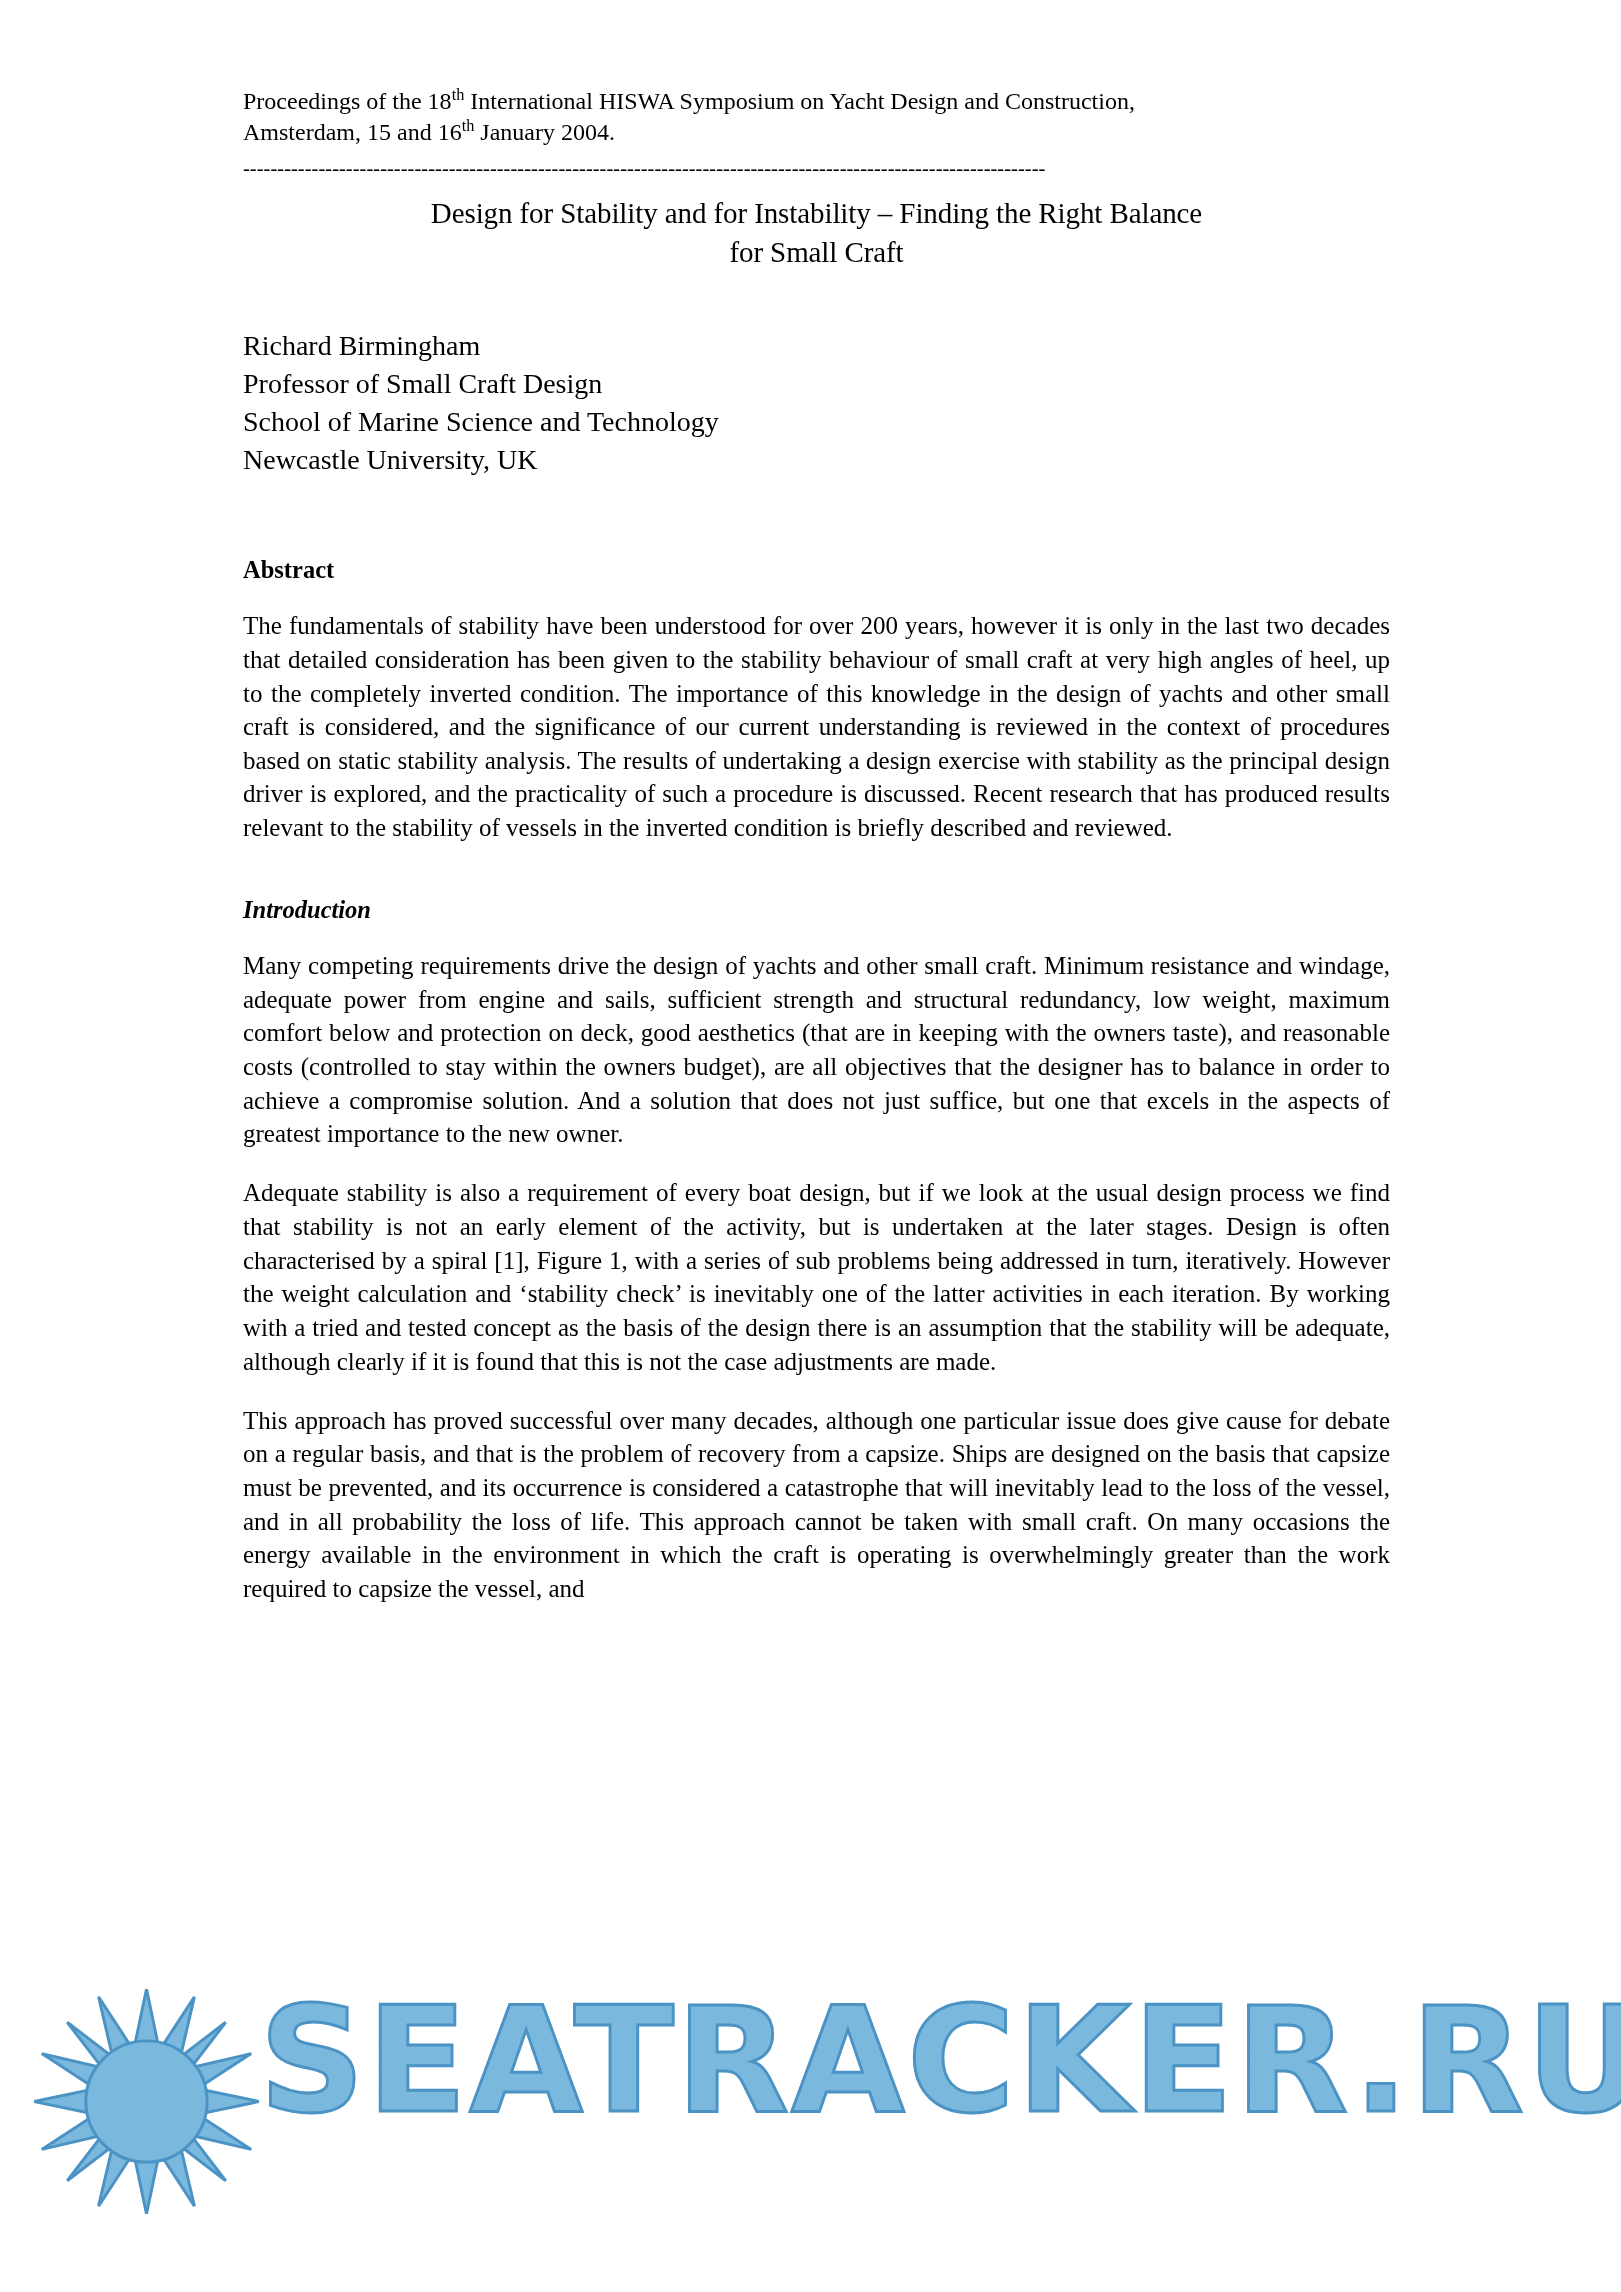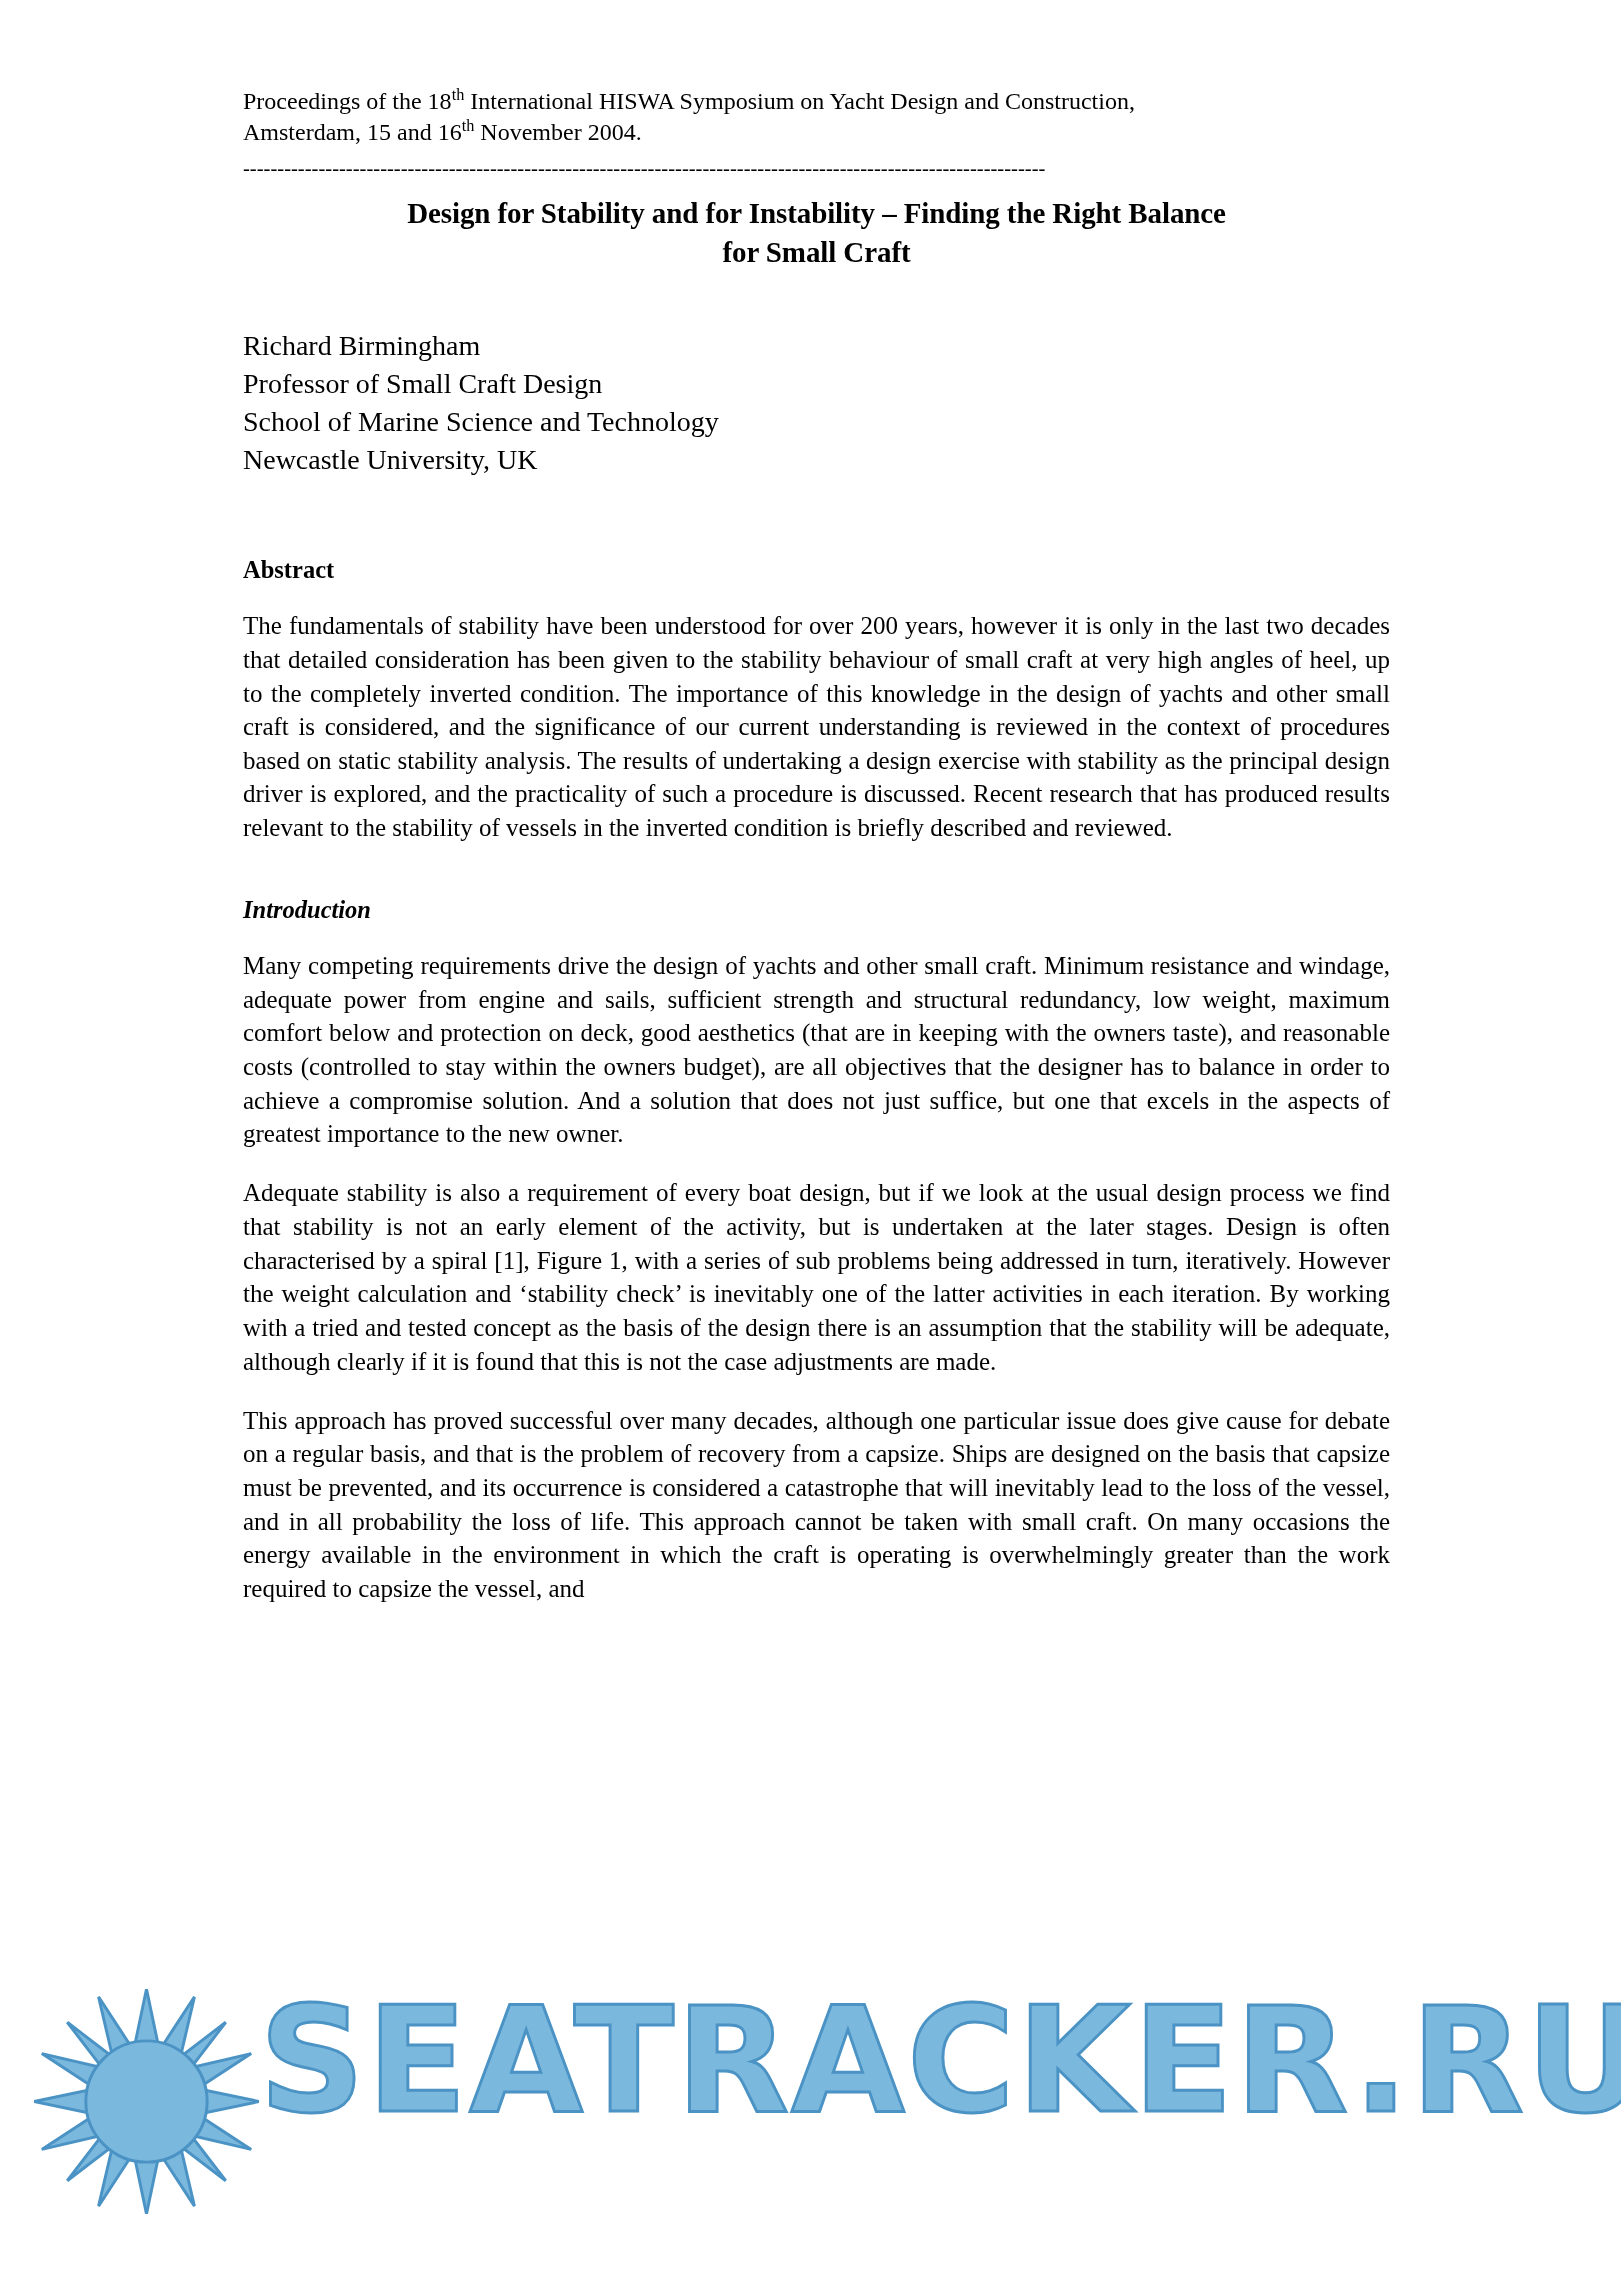--- a/index.html
+++ b/index.html
@@ -44,21 +44,21 @@
     white-space: nowrap;
     overflow: hidden;
     height: 23.5px;
     color: #000;
     font-family: "Liberation Serif", serif;
   }
   .title {
     margin-top: 13.7px;
     text-align: center;
     font-size: 29px;
-    font-weight: bold;
+    font-weight: normal;
     line-height: 1.33;
     letter-spacing: -0.1px;
   }
   .authorblock {
     margin-top: 55px;
     text-align: left;
     font-size: 28px;
     line-height: 1.36;
   }
   .section-head {
@@ -114,21 +114,21 @@
 <body>
 
 <div class="page">
 
   <div class="content">
 
     <div class="proc-line">
       <span>Proceedings of the 18</span><sup>th</sup><span> International HISWA Symposium on Yacht Design and Construction,</span>
     </div>
     <div class="proc-line">
-      <span>Amsterdam, 15 and 16</span><sup>th</sup><span> November 2004.</span>
+      <span>Amsterdam, 15 and 16</span><sup>th</sup><span> January 2004.</span>
     </div>
 
     <div class="rule">---------------------------------------------------------------------------------------------------------------------</div>
 
     <div class="title">
       <div>Design for Stability and for Instability – Finding the Right Balance</div>
       <div>for Small Craft</div>
     </div>
 
     <div class="authorblock">

